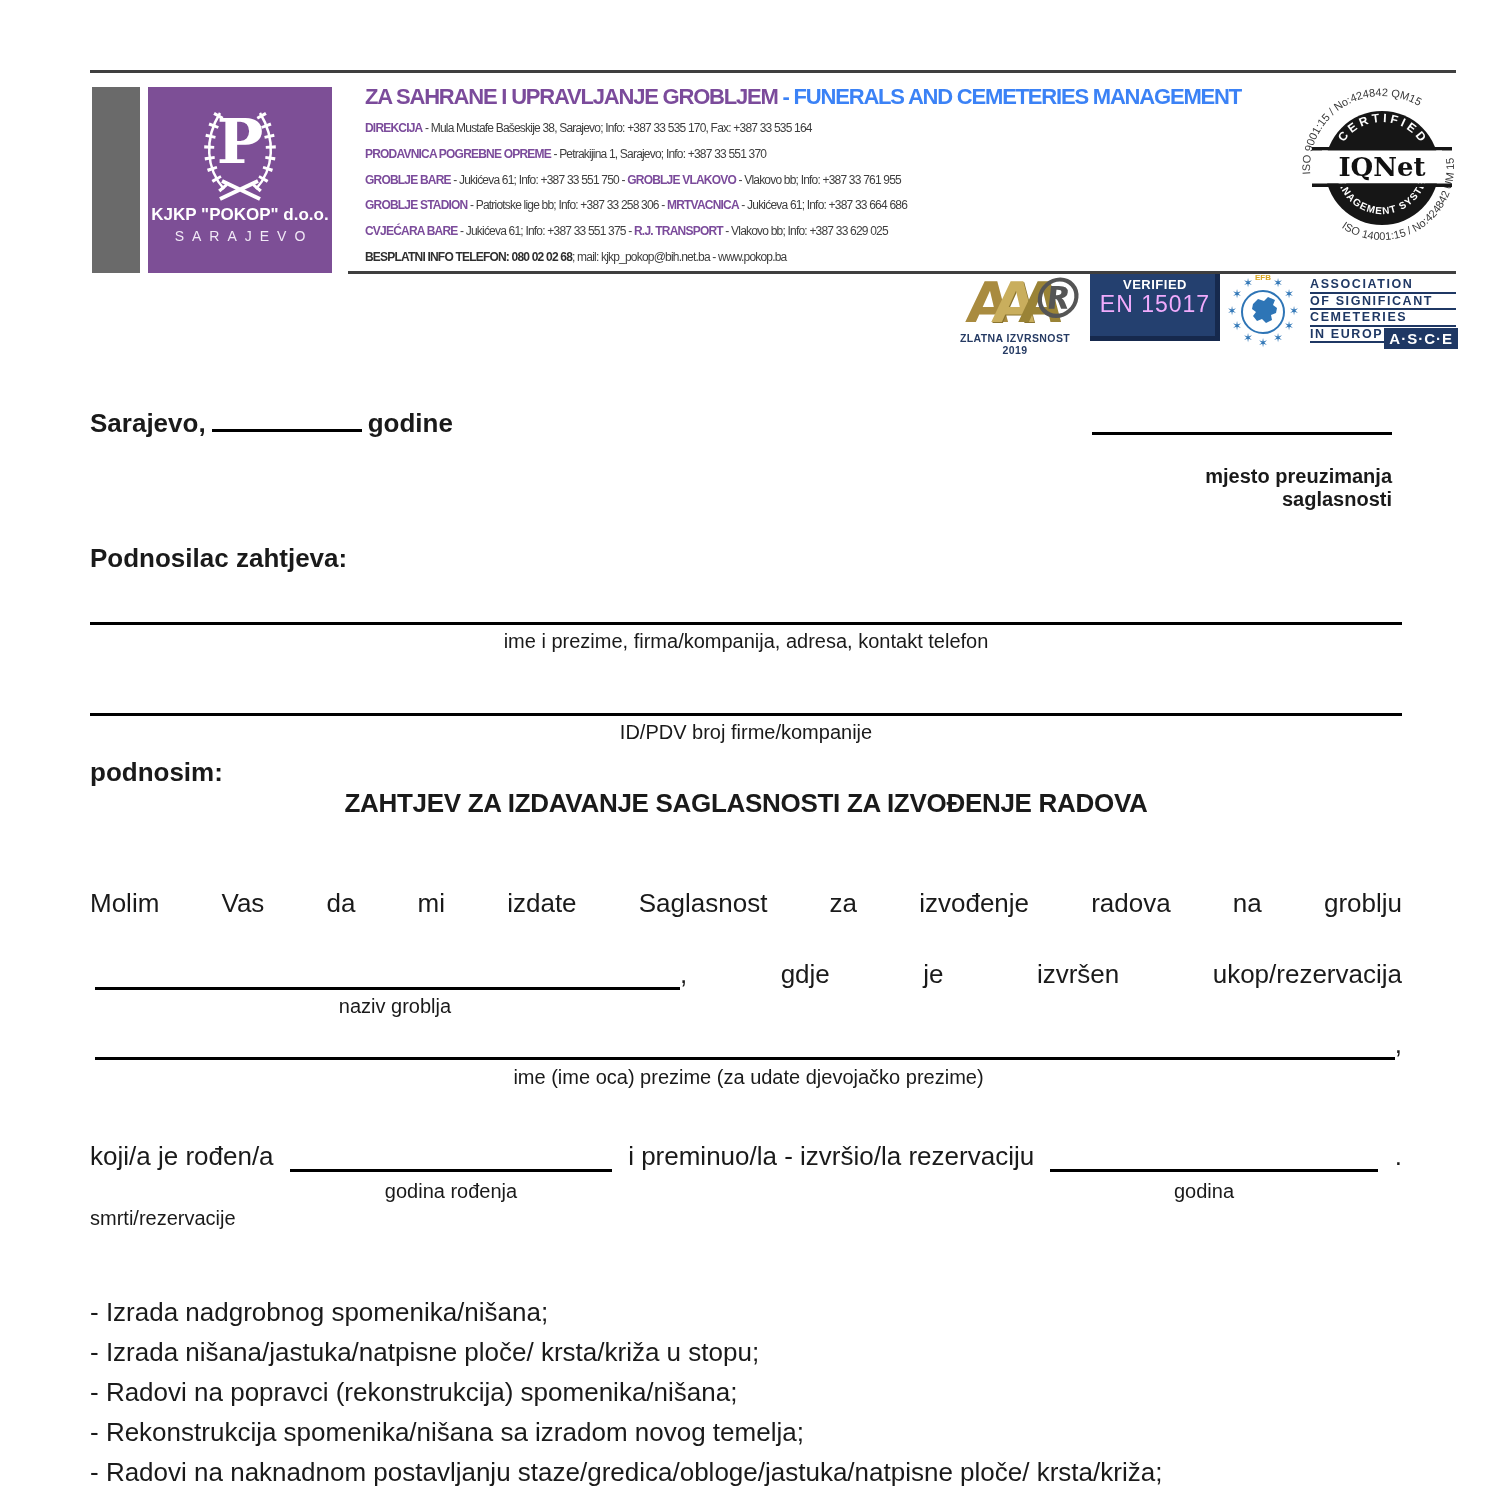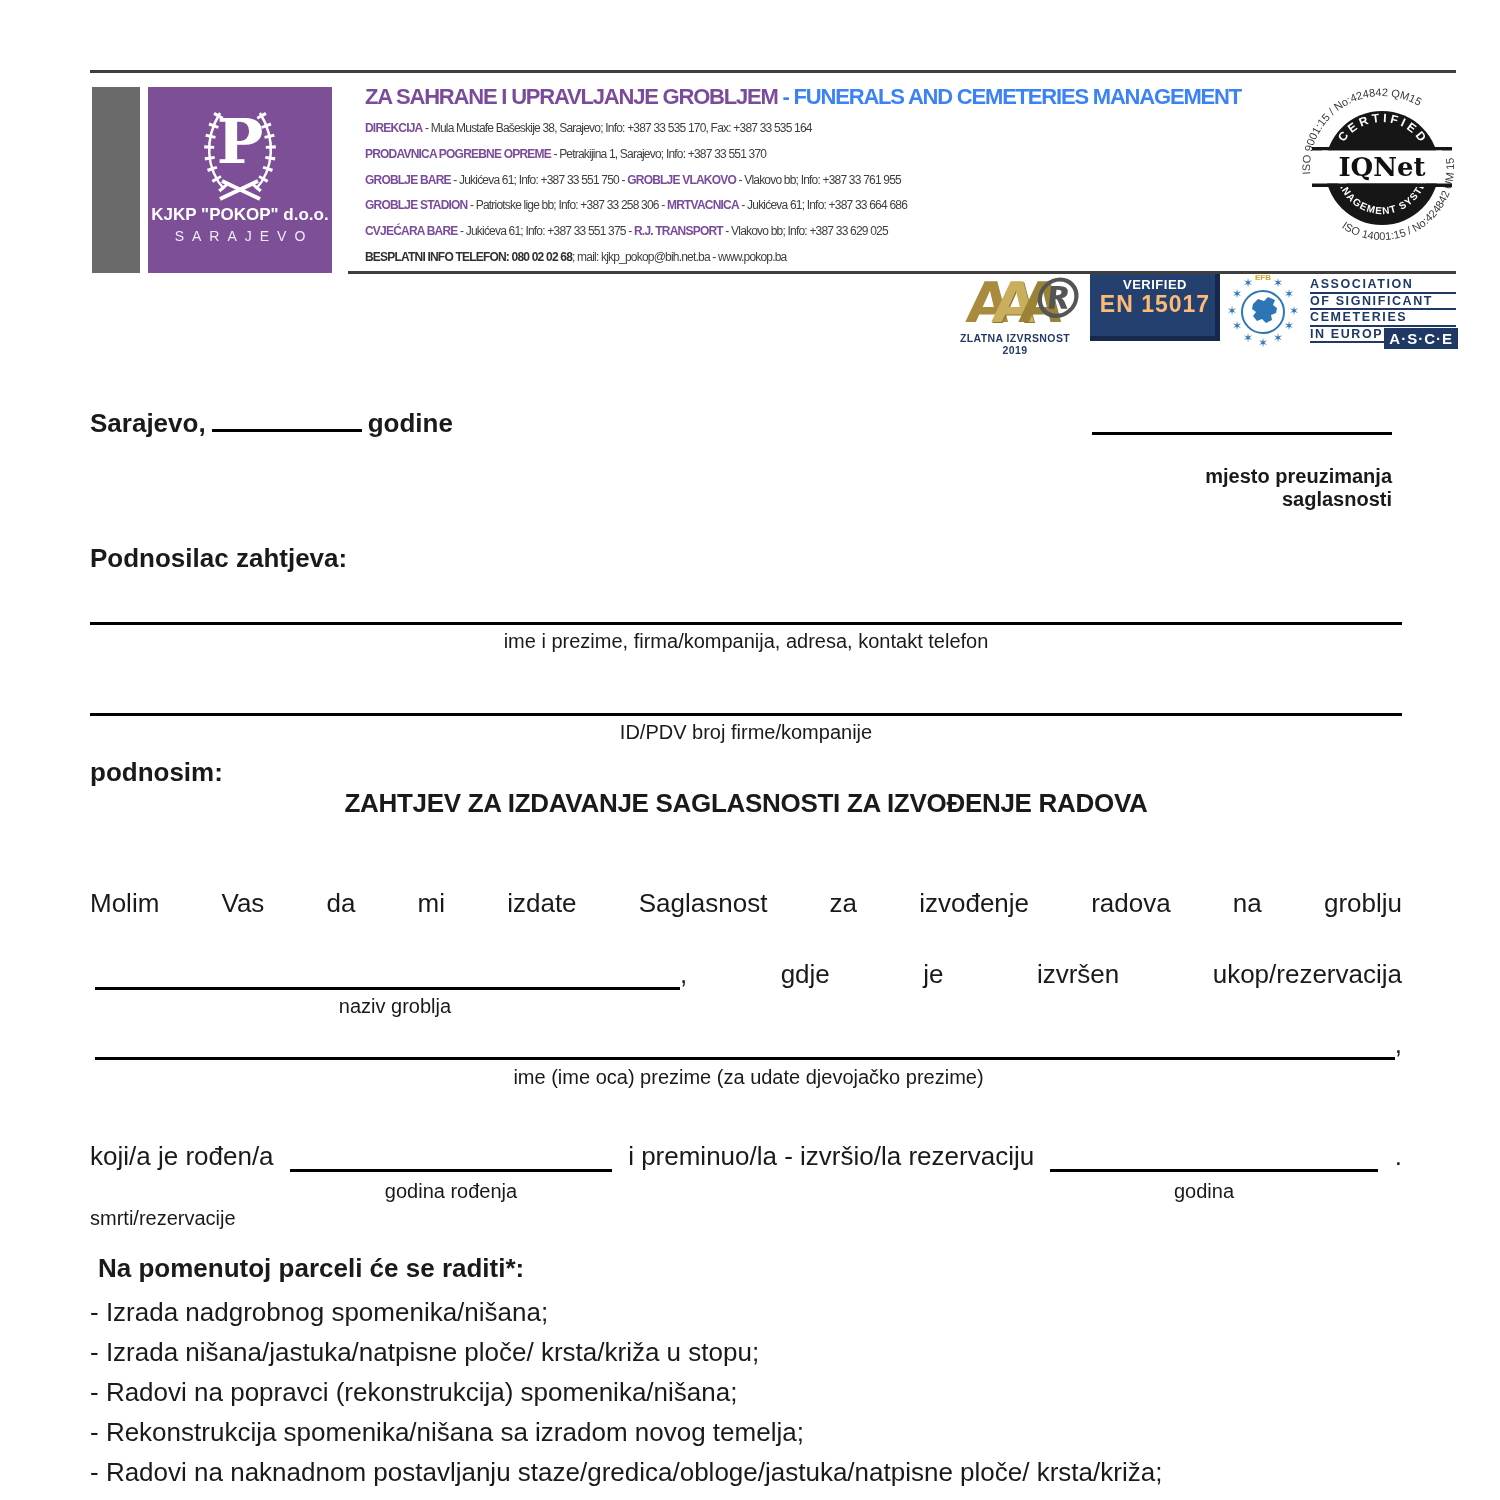--- a/index.html
+++ b/index.html
@@ -31,21 +31,21 @@
   .aaa-letters span{font-family:"DejaVu Sans",sans-serif;font-weight:800;font-size:56px;line-height:50px;
      display:inline-block;transform:skewX(-6deg);}
   .aaa-letters .a1{color:#a98b3f;margin-right:-17px;}
   .aaa-letters .a2{color:#c9ae5d;margin-right:-17px;text-shadow:1px 1px 0 #8a7430;}
   .aaa-letters .a3{color:#9a8336;}
   .aaa-reg{position:absolute;right:-4px;top:-4px;font-size:12px;color:#555;}
   .aaa-cap{font-size:10.5px;font-weight:bold;color:#253a63;letter-spacing:0.4px;margin-top:4px;}
   .enbadge{left:1090px;top:274px;width:130px;height:67px;background:#24406f;
      box-shadow:inset -5px -5px 0 #16294d;text-align:center;color:#fff;padding-top:3px;box-sizing:border-box;}
   .en-v{font-size:13px;font-weight:bold;letter-spacing:0.5px;}
-  .en-n{font-size:23px;font-weight:bold;color:#fdba74;letter-spacing:1px;line-height:24px;}
+  .en-n{font-size:23px;font-weight:normal;color:#f0abfc;letter-spacing:1px;line-height:24px;}
   .en-c{font-size:10px;font-weight:bold;letter-spacing:0.5px;margin-top:40px;}
   .efb{left:1226px;top:270px;}
   .asce{left:1310px;top:277px;width:146px;}
   .asce-row{font-size:12.5px;font-weight:bold;color:#1f3864;letter-spacing:1.6px;
      border-bottom:2px solid #1f3864;line-height:14.5px;}
   .asce-box{position:absolute;right:-2px;bottom:-6px;background:#1f3864;color:#fff;
      font-size:15px;font-weight:bold;padding:2px 5px;letter-spacing:1px;}
   
   .bodytext{font-size:26px;font-weight:bold;}
   .blank{display:inline-block;border-bottom:3px solid #000;}
@@ -246,21 +246,20 @@
     <span>koji/a je rođen/a</span>
     <span class="blank b1"></span>
     <span>i preminuo/la - izvršio/la rezervaciju</span>
     <span class="blank b2"></span>
     <span>.</span>
   </div>
   <div class="abs caption cap5">godina rođenja</div>
   <div class="abs caption cap6">godina</div>
   <div class="abs caption cap7">smrti/rezervacije</div>
 
-  <div class="abs bodytext parcel">Na pomenutoj parceli će se raditi*:</div>
   <div class="abs work-list">
     <div class="wi">- Izrada nadgrobnog spomenika/nišana;</div>
     <div class="wi">- Izrada nišana/jastuka/natpisne ploče/ krsta/križa u stopu;</div>
     <div class="wi">- Radovi na popravci (rekonstrukcija) spomenika/nišana;</div>
     <div class="wi">- Rekonstrukcija spomenika/nišana sa izradom novog temelja;</div>
     <div class="wi">- Radovi na naknadnom postavljanju staze/gredica/obloge/jastuka/natpisne ploče/ krsta/križa;</div>
     <div class="wi">- Radovi na popravci (rekonstrukciji) staze/gredica/obloge i brušenje;</div>
   </div>
 
 </div>

